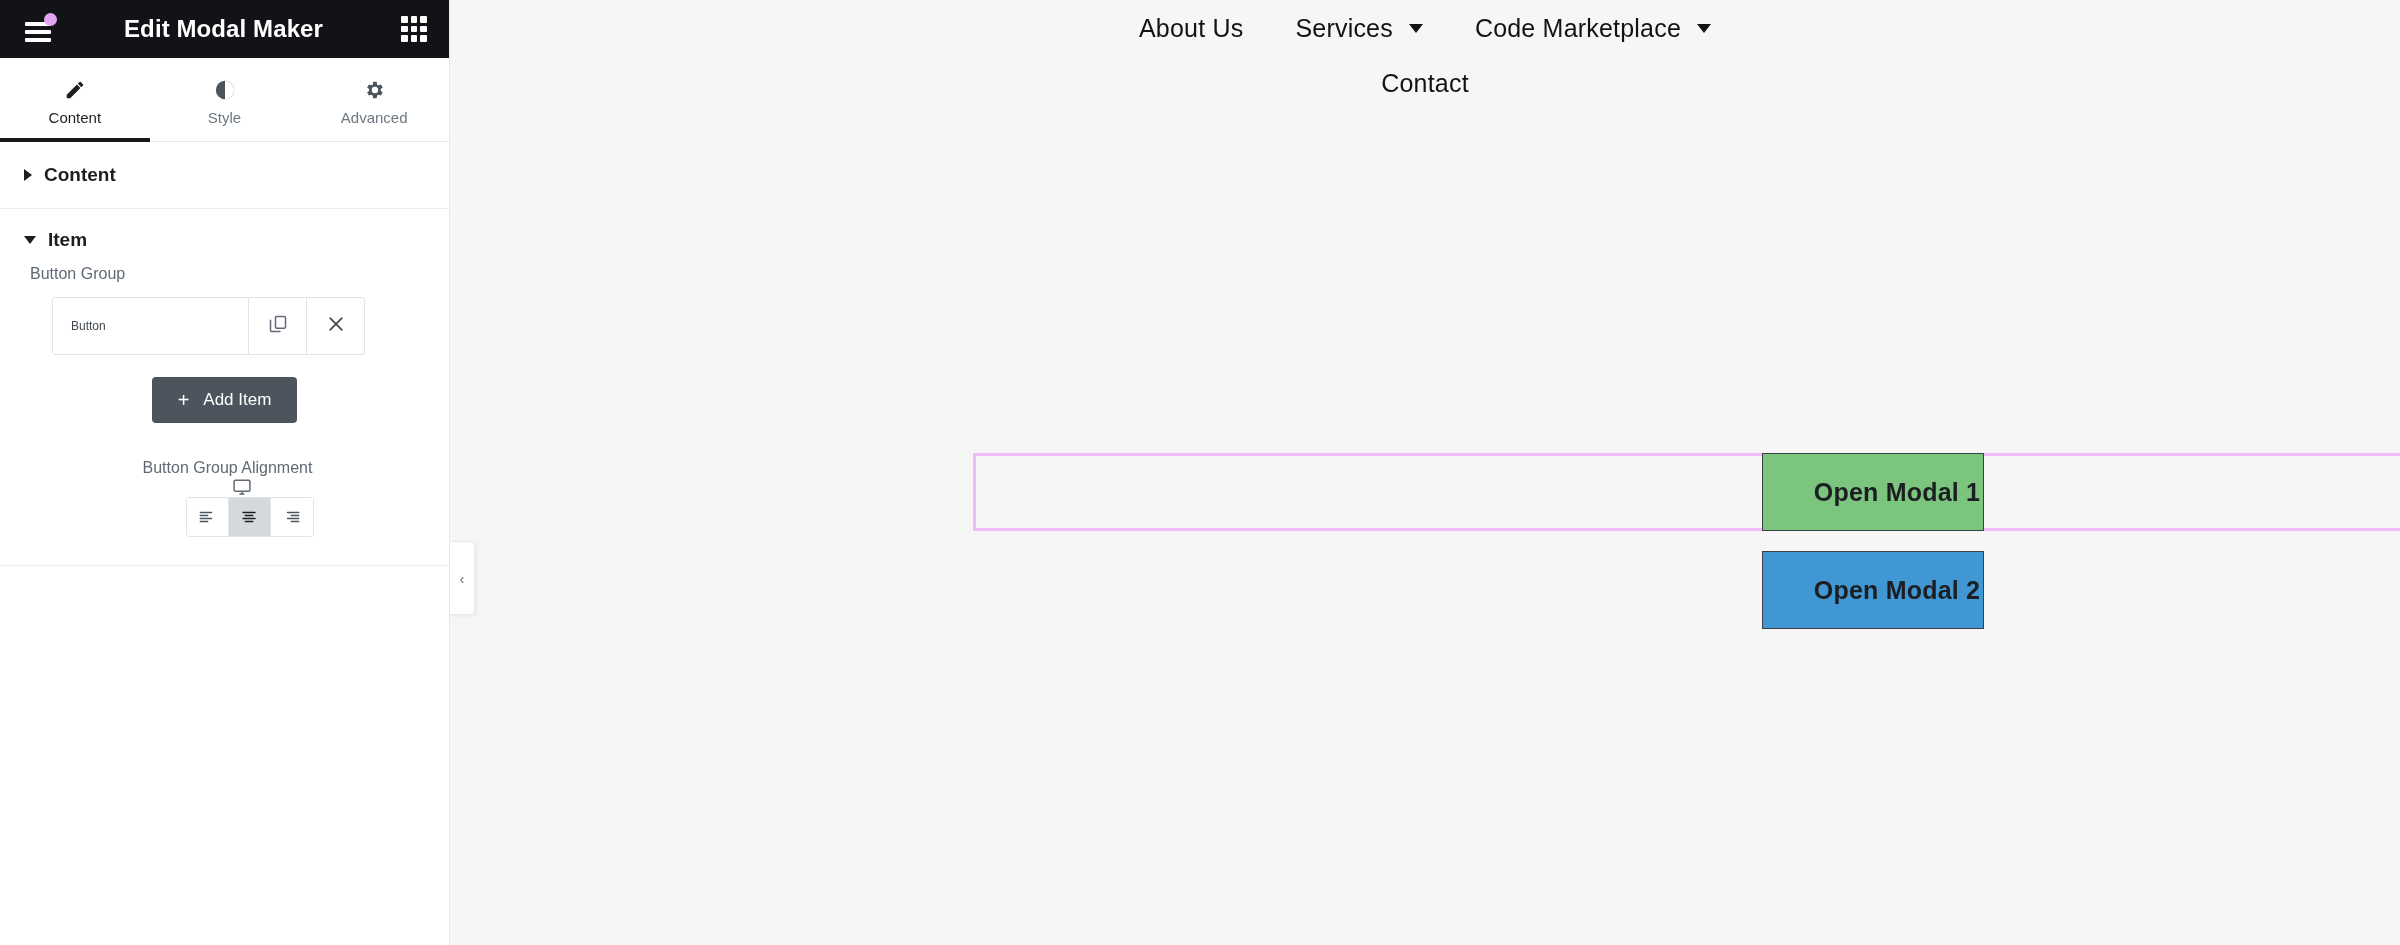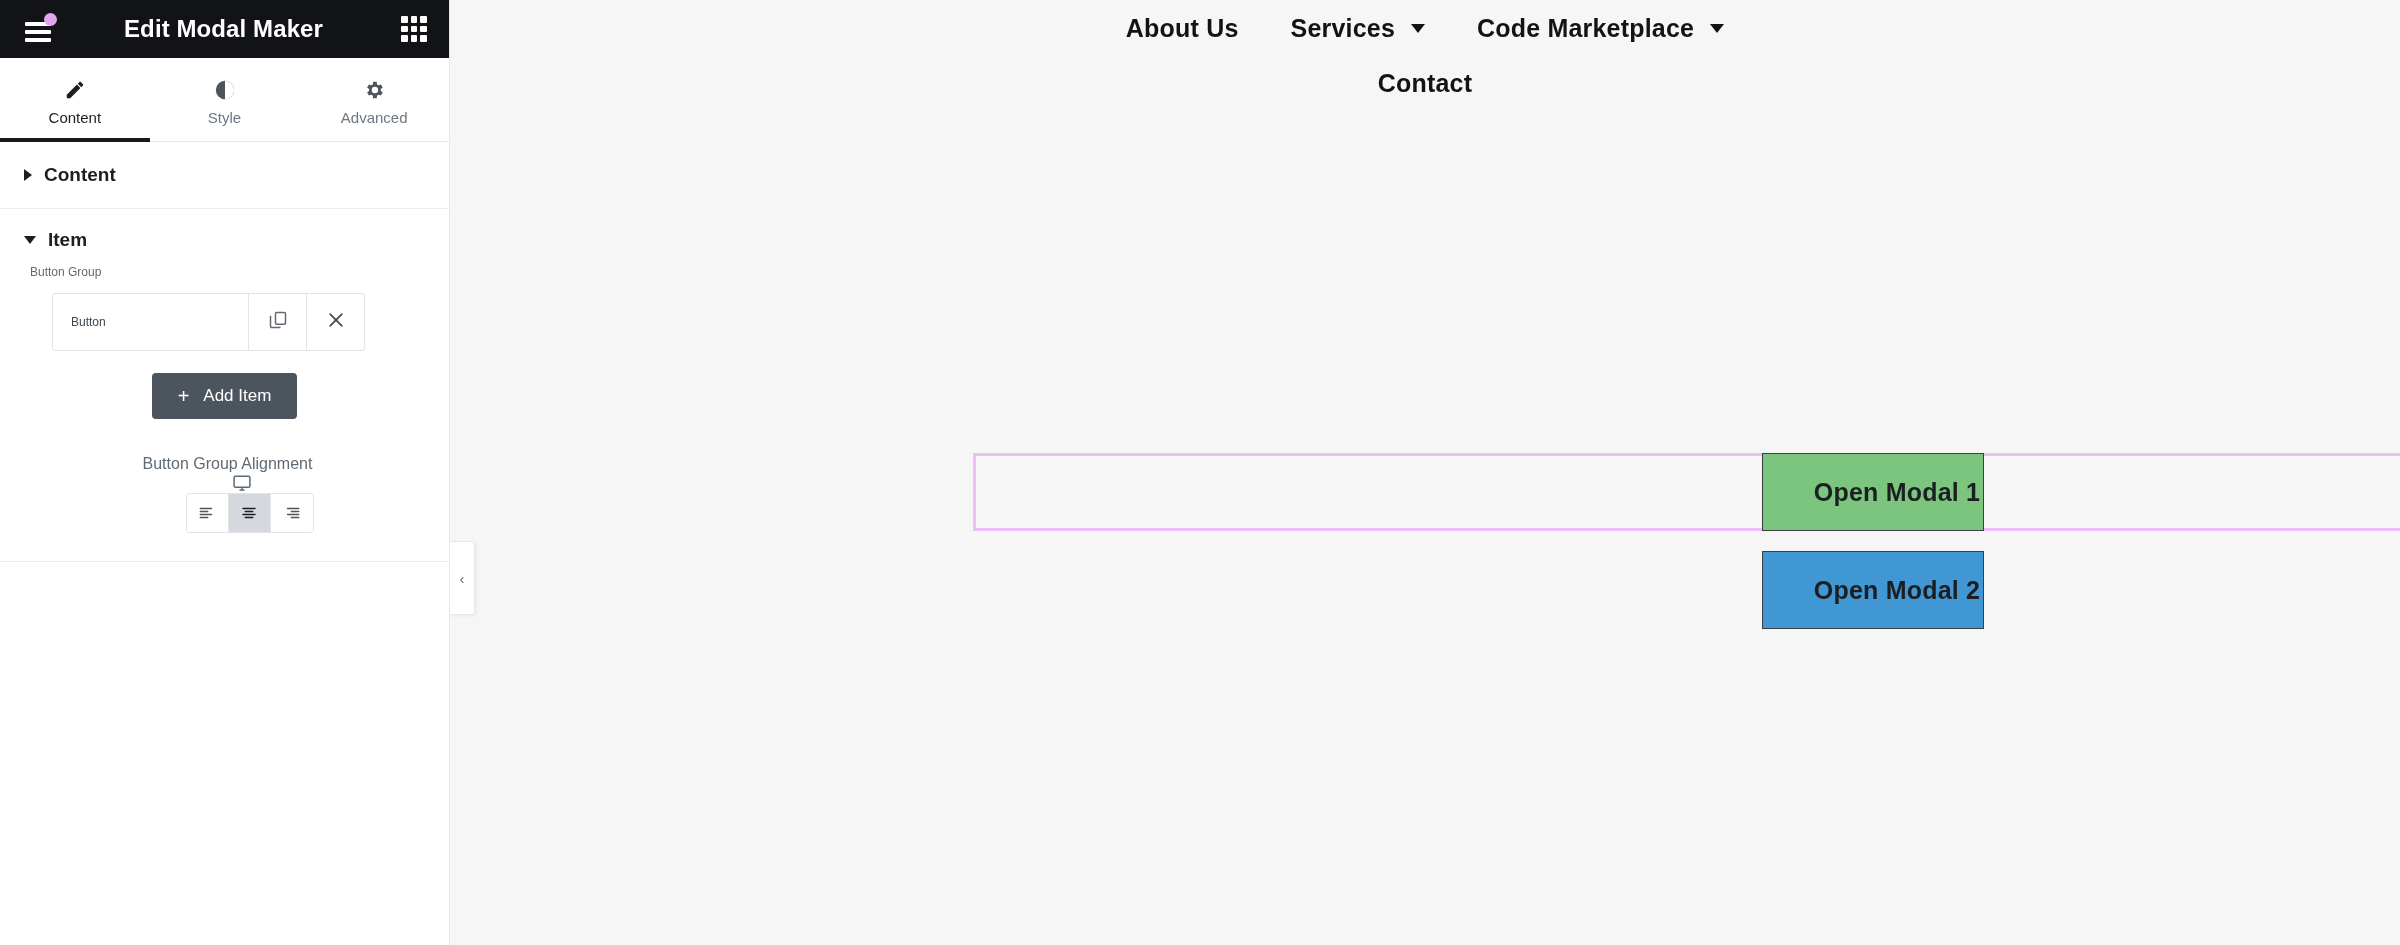--- a/index.html
+++ b/index.html
@@ -48,21 +48,21 @@
   .section {
     border-bottom: 1px solid #eceff1; padding: 22px 24px 22px 24px;
   }
   .section-head { display:flex; align-items:center; gap:12px; cursor:pointer; }
   .caret { width:0; height:0; border-style: solid; }
   .caret.right { border-width: 6px 0 6px 8px; border-color: transparent transparent transparent #1c1f22; }
   .caret.down  { border-width: 8px 6px 0 6px; border-color: #1c1f22 transparent transparent transparent; }
   .section-title { font-size: 19px; font-weight: 700; color:#1c1f22; }
 
   .section-item { border-bottom: 1px solid #eceff1; padding: 20px 24px 28px 24px; }
-  .field-label { font-size: 12px; color: #5f6a74; margin: 14px 0 14px 6px; }
+  .field-label { font-size: 16px; color: #5f6a74; margin: 14px 0 14px 6px; }
 
   .repeater-row {
     display: flex; align-items: stretch; border: 1px solid #e1e5e9;
     background:#fff; border-radius: 3px; height: 58px; margin-bottom: 14px;
     margin-left: 28px; margin-right: 60px;
   }
   .repeater-title {
     flex: 1; display:flex; align-items:center; padding-left: 18px;
     font-size: 12px; color: #3f4850; cursor: pointer;
   }
@@ -96,21 +96,21 @@
   .panel-toggle {
     position:absolute; top: 541px; left: 450px; width: 25px; height: 74px;
     background:#fff; border:1px solid #e6e9ec; border-left:none;
     border-radius: 0 4px 4px 0; display:flex; align-items:center; justify-content:center;
     cursor:pointer; color:#62707e; font-size: 15px; z-index: 9;
     box-shadow: 2px 1px 4px rgba(0,0,0,.05);
   }
 
   
   .canvas { flex: 1; height: 945px; background: #f6f6f6; position: relative; }
-  .site-nav { padding-top: 14px; text-align: center; font-weight: bold; }
+  .site-nav { padding-top: 14px; text-align: center; }
   .nav-line1 { display:flex; justify-content:center; align-items:center; gap: 52px; }
   .nav-item {
     font-size: 25px; color: #111315; cursor:pointer;
     display:flex; align-items:center; gap: 16px; letter-spacing: .2px;
   }
   .nav-caret { width:0; height:0; border-style:solid; border-width: 9px 7px 0 7px; border-color:#111315 transparent transparent transparent; }
   .nav-line2 { margin-top: 26px; }
 
   .selected-section {
     position: absolute; left: 523px; top: 453px; width: 1805px; height: 78px;

